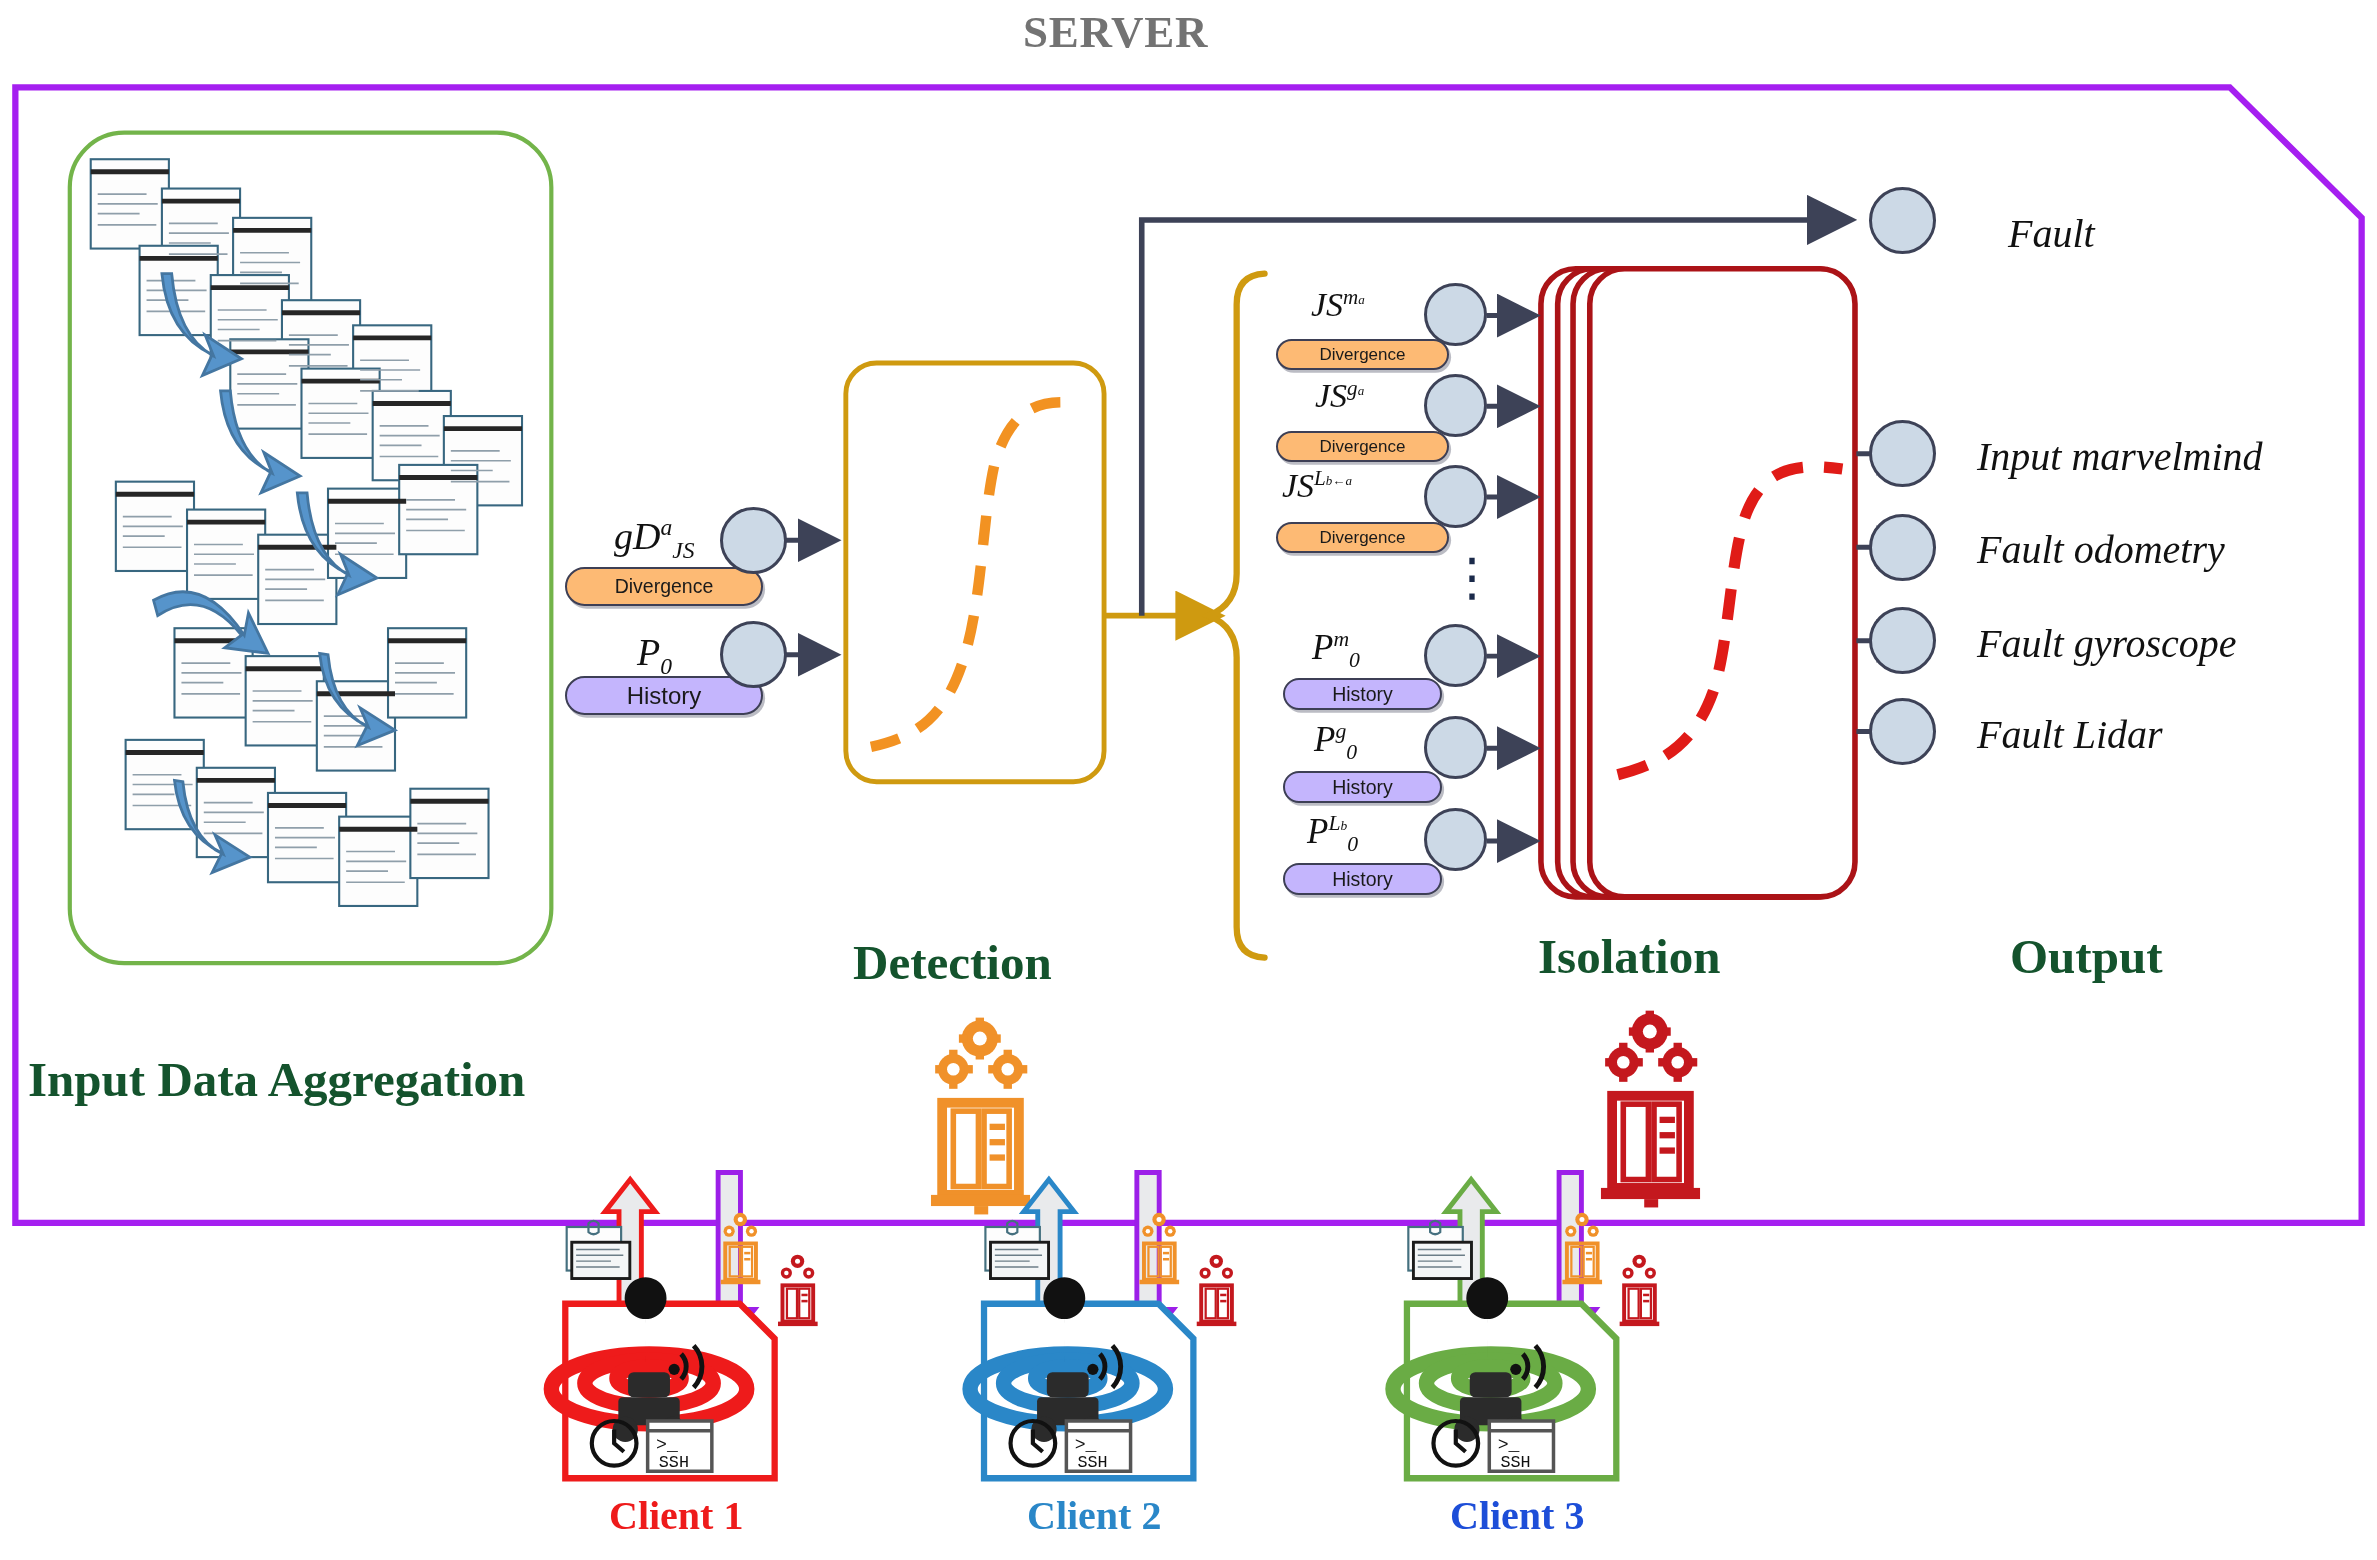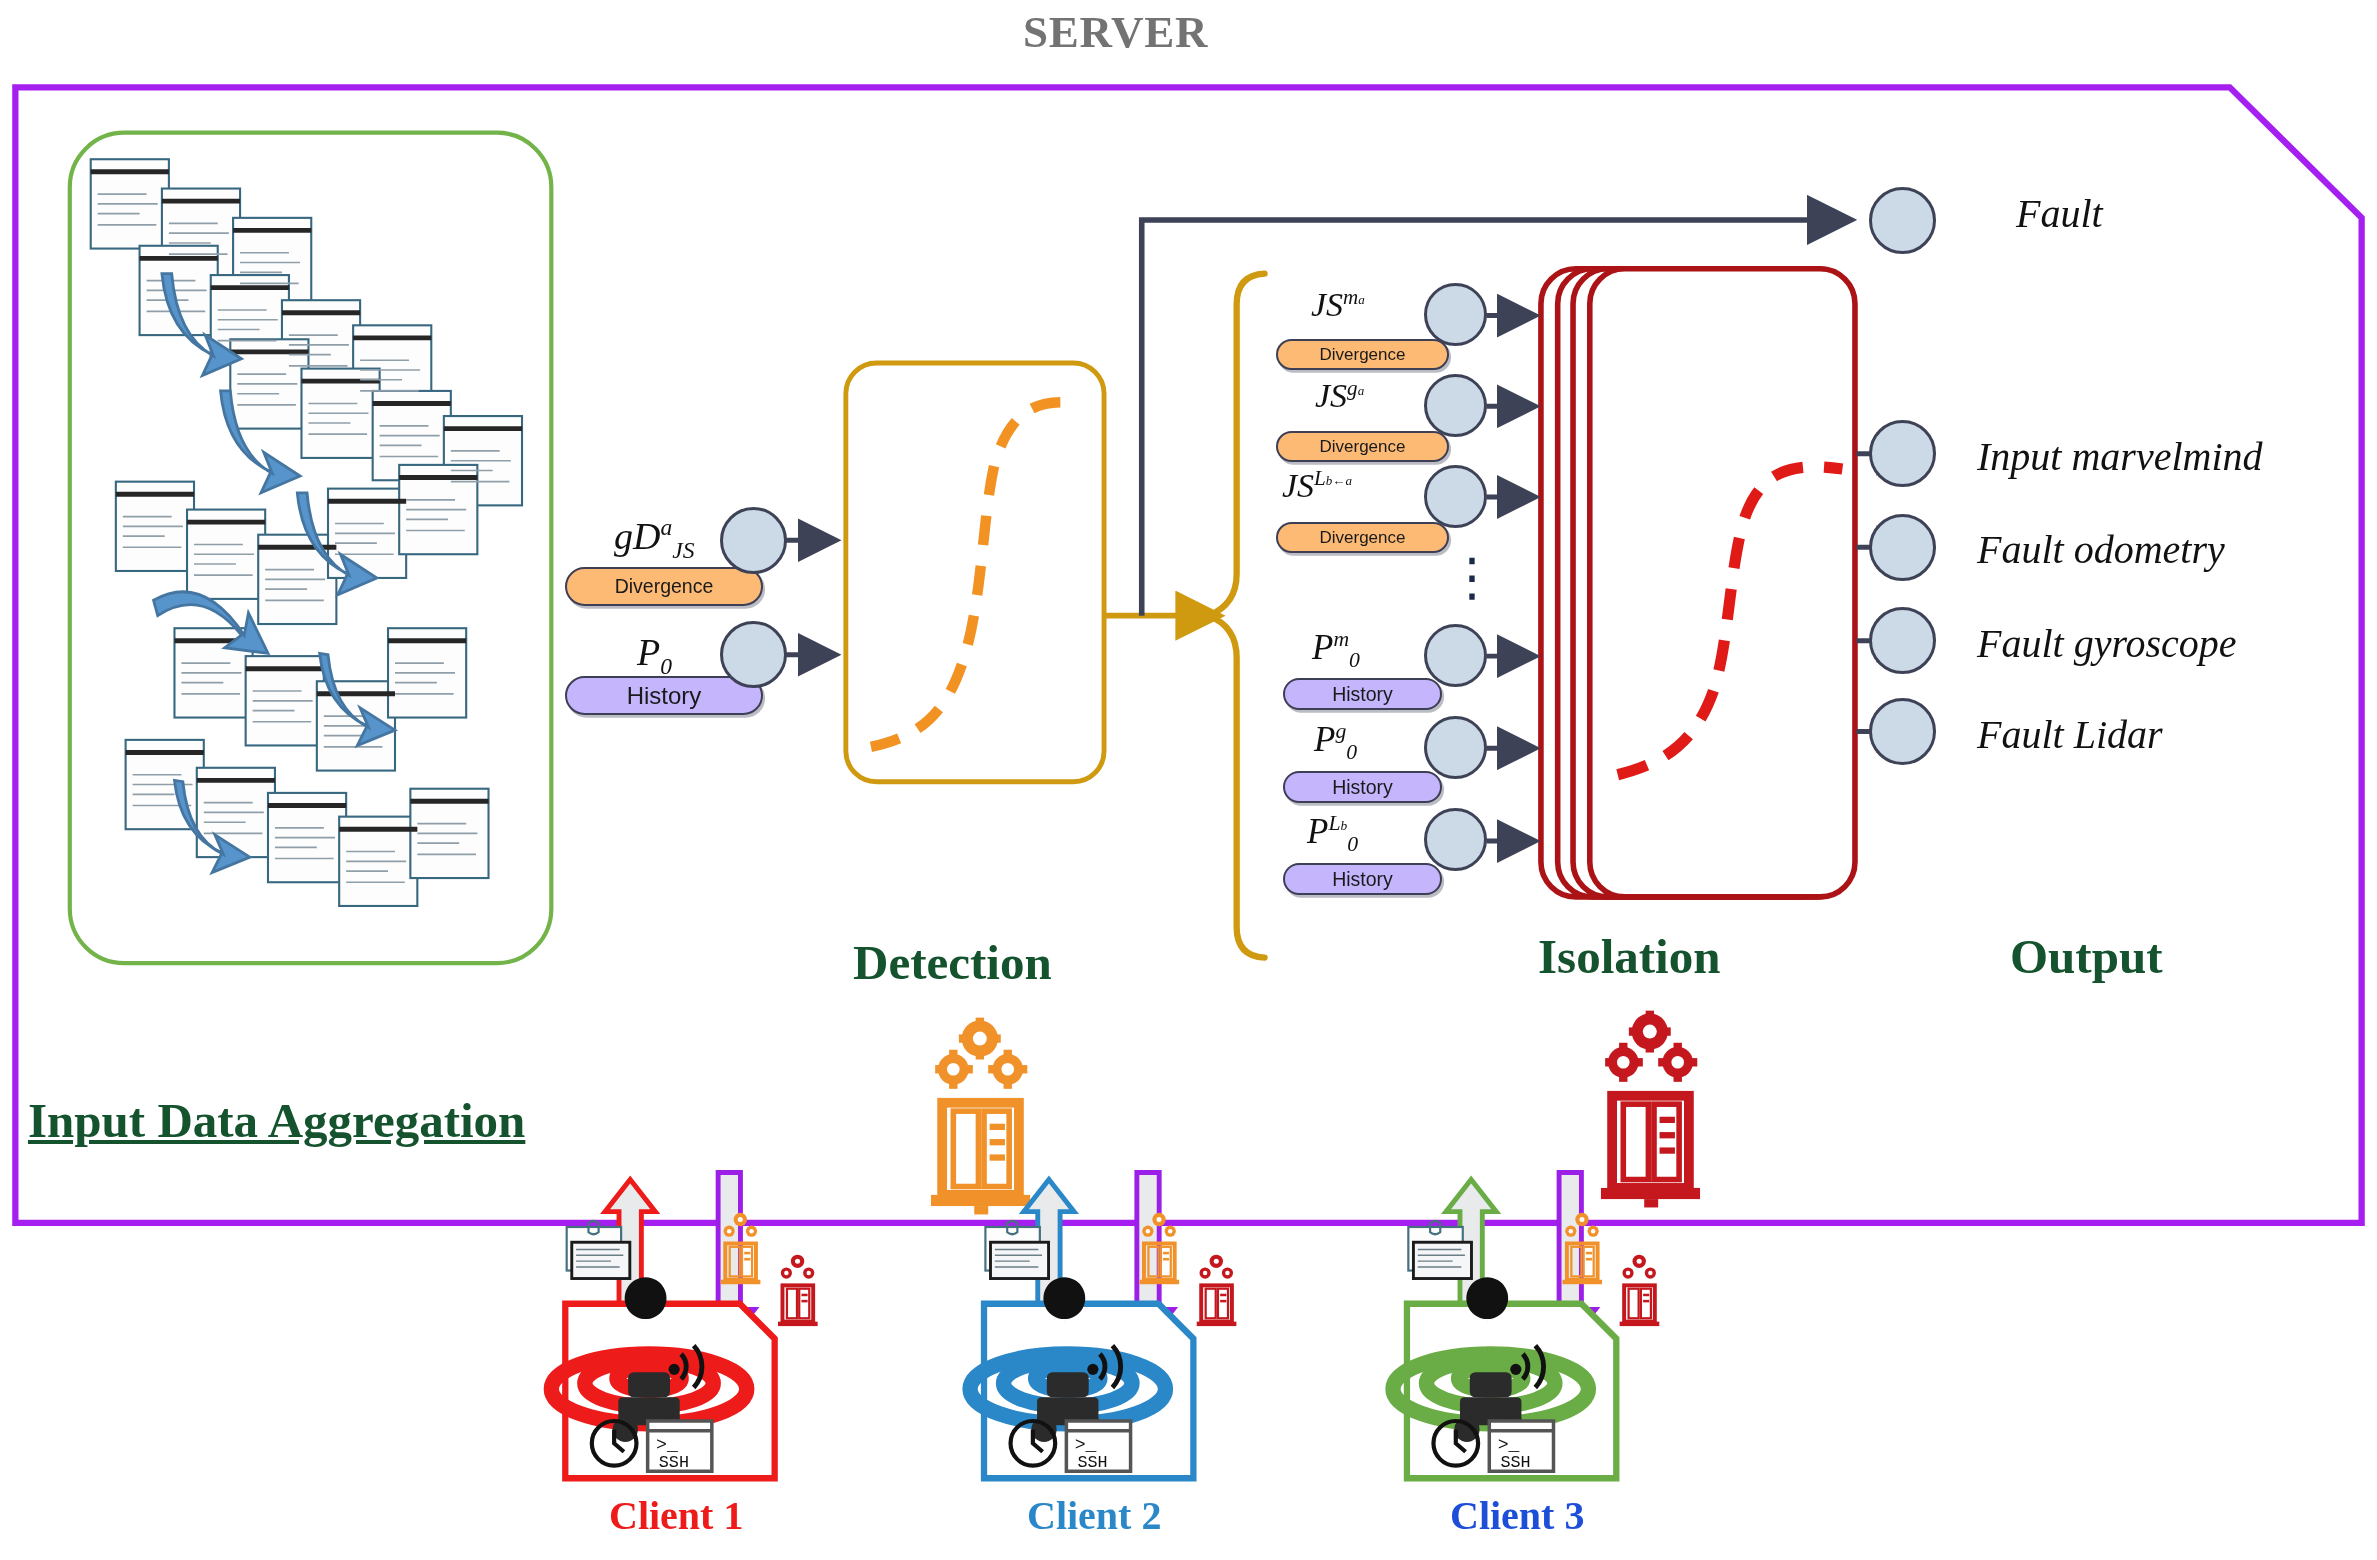--- a/index.html
+++ b/index.html
@@ -490,21 +490,21 @@
           <path d="M2134,2050 h92" stroke="#555" stroke-width="5"></path>
           <text x="2146" y="2078" font-family="Liberation Mono, monospace" font-size="26" fill="#111">&gt;_</text>
           <text x="2150" y="2102" font-family="Liberation Mono, monospace" font-size="24" fill="#111">SSH</text>
         </g>
       </g>
     </g>
   </svg>
 
   <div class="server-title" style="left:1023px;top:5.6px;">SERVER</div>
 
-  <div class="section-title" style="left:28px;top:1092px;text-decoration:underline;">Input Data Aggregation</div>
+  <div class="section-title" style="left:28px;top:1051px;">Input Data Aggregation</div>
   <div class="section-title" style="left:853px;top:934px;">Detection</div>
   <div class="section-title" style="left:1538px;top:928px;">Isolation</div>
   <div class="section-title" style="left:2010px;top:928px;">Output</div>
 
   <div class="math" style="left:614px;top:514px;">
     <span>gD<sup>a</sup><sub>JS</sub></span>
   </div>
   <div class="pill green" style="left:565px;top:567px;width:198px;height:39px;font-size:19.5px;">Divergence</div>
   <div class="node" style="left:720px;top:507px;width:67px;height:67px;"></div>
 
@@ -547,21 +547,21 @@
   <div class="pill orange" style="left:1283px;top:771px;width:159px;height:32px;font-size:19.5px;">History</div>
   <div class="node" style="left:1424px;top:716px;width:63px;height:63px;"></div>
 
   <div class="math" style="left:1307px;top:811px;font-size:35px;">
     <span>P<sup>L<span class="sups">b</span></sup><sub>0</sub></span>
   </div>
   <div class="pill orange" style="left:1283px;top:863px;width:159px;height:32px;font-size:19.5px;">History</div>
   <div class="node" style="left:1424px;top:808px;width:63px;height:63px;"></div>
 
   <div class="node" style="left:1869px;top:187px;width:67px;height:67px;"></div>
-  <div class="out-label" style="left:2008px;top:190px;margin-left:8px;">Fault</div>
+  <div class="out-label" style="left:2008px;top:210px;">Fault</div>
 
   <div class="node" style="left:1869px;top:420px;width:67px;height:67px;"></div>
   <div class="out-label" style="left:1977px;top:433px;">Input marvelmind</div>
 
   <div class="node" style="left:1869px;top:514px;width:67px;height:67px;"></div>
   <div class="out-label" style="left:1977px;top:526px;">Fault odometry</div>
 
   <div class="node" style="left:1869px;top:607px;width:67px;height:67px;"></div>
   <div class="out-label" style="left:1977px;top:620px;">Fault gyroscope</div>
 

